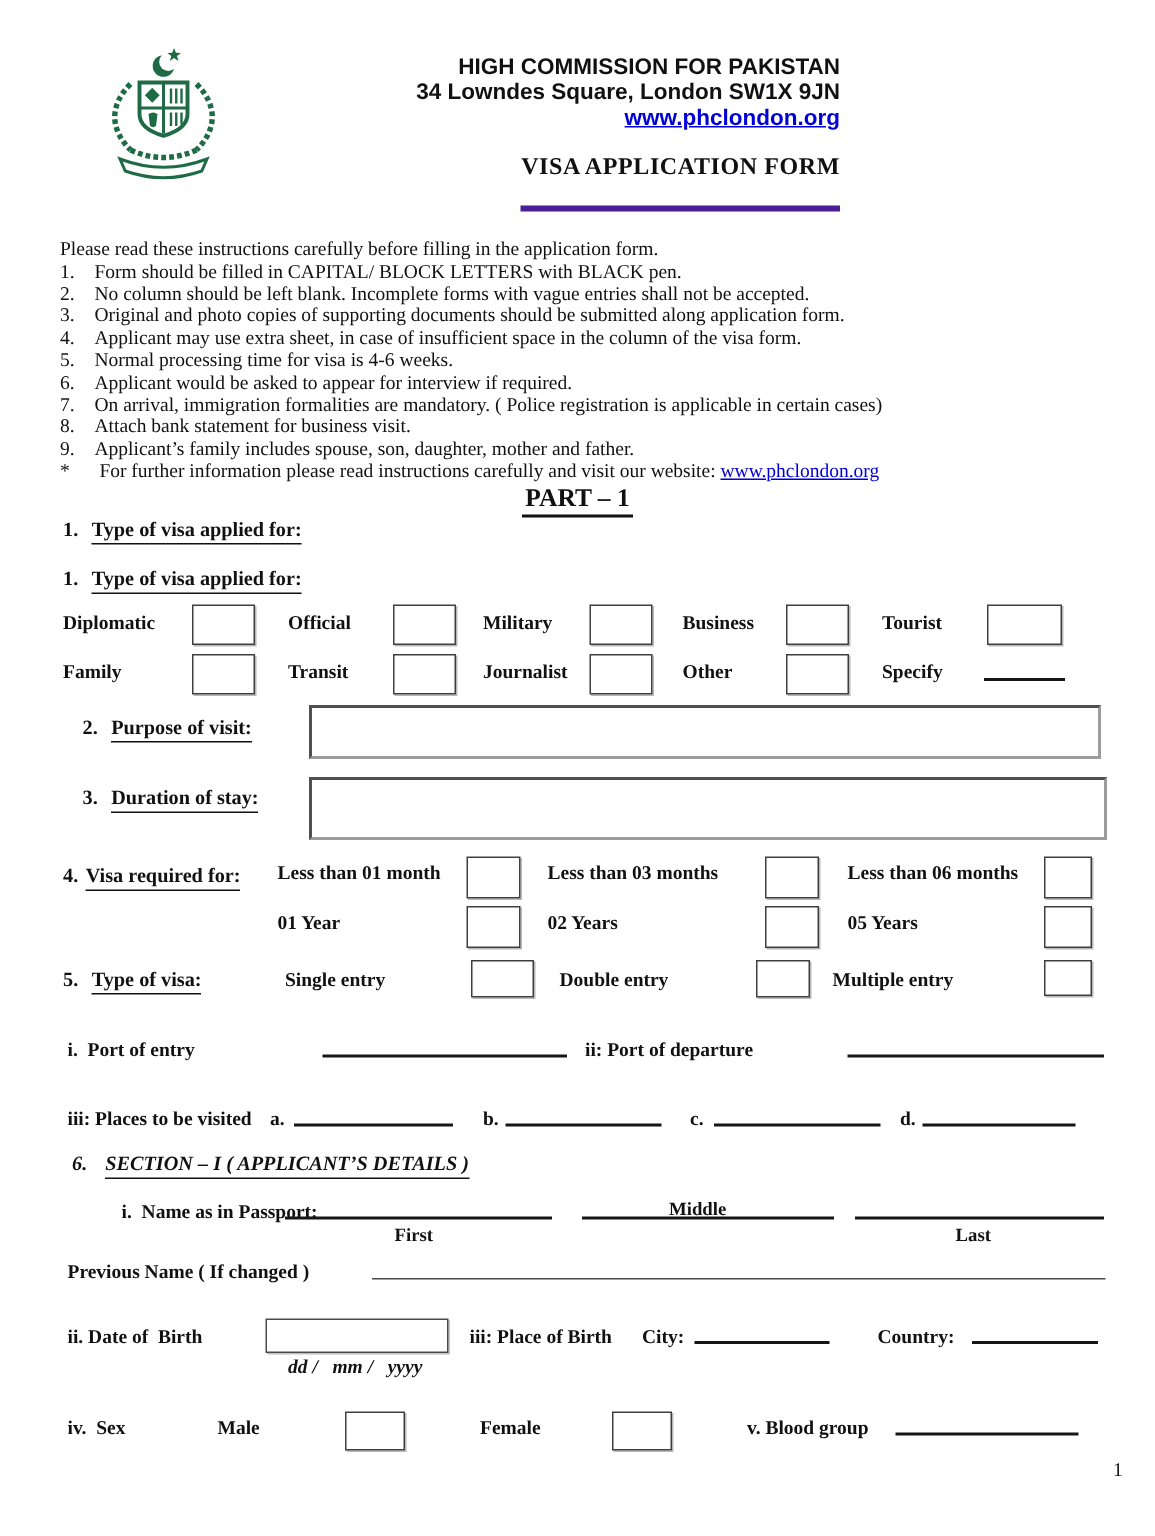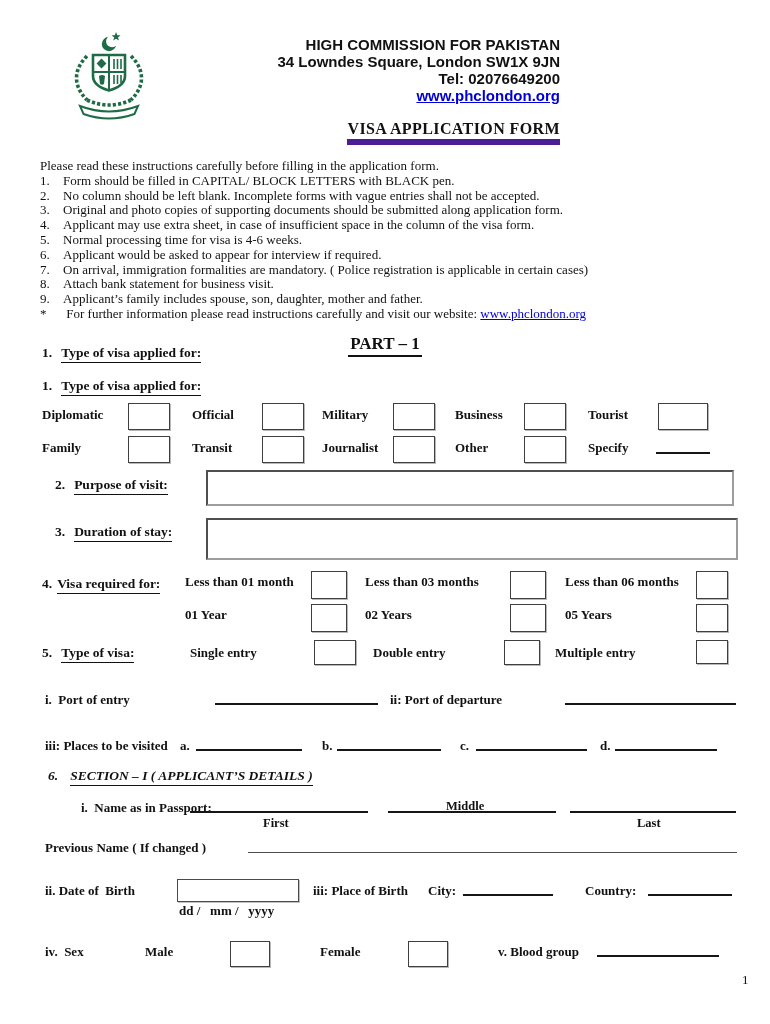--- a/index.html
+++ b/index.html
@@ -4,32 +4,32 @@
 <style>
   html,body{margin:0;padding:0;background:#888;}
   .page{position:relative;width:770px;height:1024px;margin:0 auto;background:#fff;
         font-family:"Liberation Serif",serif;color:#111;overflow:hidden;}
   .abs{position:absolute;}
   
   .hdr{position:absolute;left:175px;top:36px;width:385px;text-align:right;
        font-family:"Liberation Sans",sans-serif;font-weight:bold;font-size:15px;line-height:17px;}
   .h-web{color:#0000d6;text-decoration:underline;cursor:pointer;}
   .h-title{font-family:"Liberation Serif",serif;font-size:16px;margin-top:16px;display:inline-block;
-           border-bottom:6px solid #4c1d95;padding-bottom:2px;letter-spacing:.4px;}
+           border-bottom:4px solid #4c1d95;padding-bottom:17px;letter-spacing:.4px;}
   .photobox{position:absolute;left:598px;top:42px;width:133px;height:189px;border:1px solid #2e2e2e;
             display:flex;flex-direction:column;align-items:center;justify-content:center;
             font-family:"Liberation Sans",sans-serif;font-size:10px;line-height:12.5px;color:#333;text-align:center;}
   
   .ins{position:absolute;left:40px;top:159px;width:700px;font-size:13px;line-height:14.8px;}
   .ins-row{display:flex;}
   .ins-num{width:23px;flex:none;}
   .ins-txt{white-space:pre;}
   .link-serif{color:#0000d6;text-decoration:underline;cursor:pointer;}
   
-  .part{position:absolute;left:0;top:334px;width:770px;text-align:center;}
+  .part{position:absolute;left:0;top:322px;width:770px;text-align:center;}
   .part span{font-weight:bold;font-size:17px;border-bottom:2px solid #111;padding:0 2px 1px;display:inline-block;}
   .sec{position:absolute;font-weight:bold;font-size:13.5px;white-space:pre;}
   .sec .u{border-bottom:1.6px solid #111;padding-bottom:1px;margin-left:9px;display:inline-block;}
   .lbl{position:absolute;font-weight:bold;font-size:13px;white-space:pre;}
   .sub{position:absolute;font-weight:bold;font-size:12.5px;white-space:pre;}
   
   .cb{position:absolute;width:40px;height:25px;border:1px solid #3f3f3f;background:#fff;
       box-shadow:1px 1px 0 #b8b8b8;}
   .cb.sm{width:34px;height:26px;}
   .bigbox{position:absolute;background:#fff;border:2px solid;border-color:#4f4f4f #9c9c9c #9c9c9c #4f4f4f;}
@@ -69,21 +69,20 @@
           <path d="M31 72 Q 53 82 75 72"></path>
         </g>
         <path d="M24 78 q29 11 58 0 l-3.5 8 q-25.5 9 -51 0 z" fill="#ffffff" stroke="#1e6b46" stroke-width="2"></path>
       </g>
     </svg>
   </div>
 
   <div class="hdr">
     <div>HIGH COMMISSION FOR PAKISTAN</div>
     <div>34 Lowndes Square, London SW1X 9JN</div>
-    <div>Tel: 02076649200</div>
     <div><span class="h-web">www.phclondon.org</span></div>
     <div><span class="h-title">VISA APPLICATION FORM</span></div>
   </div>
 
 
   <div class="ins">
     <div class="ins-row">
         <span class="ins-txt">Please read these instructions carefully before filling in the application form.</span>
       </div>
     <div class="ins-row">
@@ -207,21 +206,21 @@
   <div class="line" style="left:570px;top:795px;width:166px;height:16px;border-bottom-width:2px;"></div>
   <span class="sub" style="left:263px;top:816px;">First</span>
   <span class="sub" style="left:446px;top:799px;">Middle</span>
   <span class="sub" style="left:637px;top:816px;">Last</span>
 
   <span class="lbl" style="left:45px;top:840px;">Previous Name ( If changed )</span>
   <div class="line thin" style="left:248px;top:836px;width:489px;height:16px;"></div>
 
   <span class="lbl" style="left:45px;top:883px;">ii. Date of  Birth</span>
   <div class="abs" style="left:177px;top:879px;width:120px;height:21px;border:1px solid #4a4a4a;background:#fff;box-shadow:1px 1px 0 #c2c2c2;"></div>
-  <span class="lbl" style="left:179px;top:903px;">dd /   mm /   yyyy</span>
+  <span class="lbl" style="left:192px;top:903px;font-style:italic;">dd /   mm /   yyyy</span>
   <span class="lbl" style="left:313px;top:883px;">iii: Place of Birth</span>
   <span class="lbl" style="left:428px;top:883px;">City:</span>
   <div class="line" style="left:463px;top:878px;width:90px;height:16px;border-bottom-width:2px;"></div>
   <span class="lbl" style="left:585px;top:883px;">Country:</span>
   <div class="line" style="left:648px;top:878px;width:84px;height:16px;border-bottom-width:2px;"></div>
 
   <span class="lbl" style="left:45px;top:944px;">iv.  Sex</span>
   <span class="lbl" style="left:145px;top:944px;">Male</span>
   <div class="cb" style="left:230px;top:941px;width:38px;height:24px;"></div>
   <span class="lbl" style="left:320px;top:944px;">Female</span>

